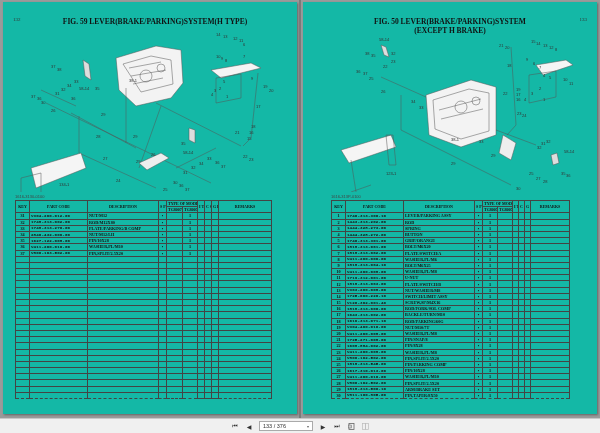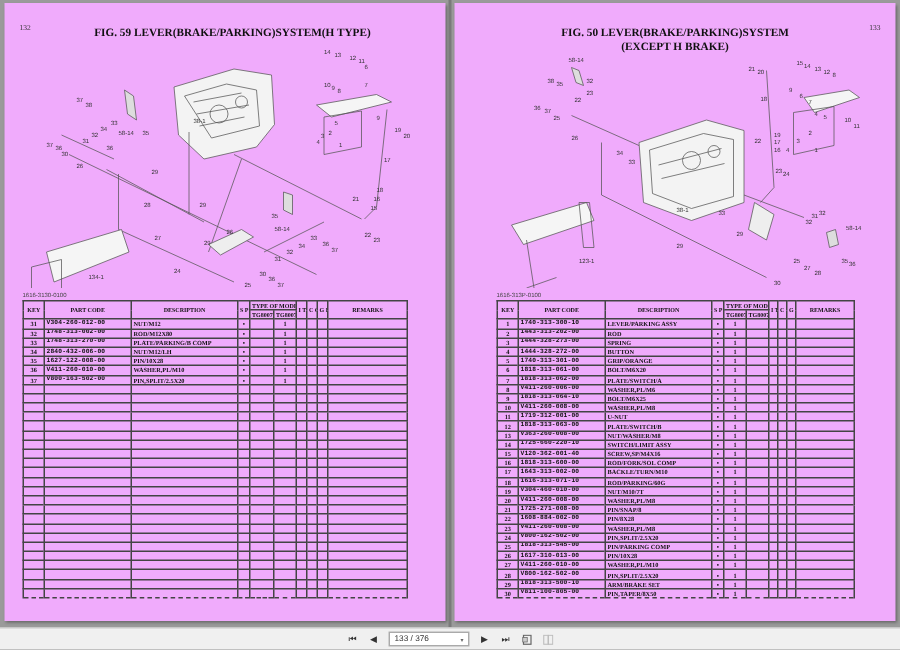--- a/index.html
+++ b/index.html
@@ -1,18 +1,18 @@
 <!DOCTYPE html>
 <html><head>
 <meta charset="utf-8">
 <style>
   * { box-sizing: border-box; margin: 0; padding: 0; }
   body { width: 600px; height: 433px; background: #8c8c8c; font-family: "Liberation Serif", serif; overflow: hidden; position: relative; }
   .viewer { position: absolute; left: 0; top: 0; width: 600px; height: 418px; background: #9a9a9a; }
-  .page { position: absolute; top: 2px; height: 412px; background: #f0abfc; box-shadow: 1px 1px 2px rgba(0,0,0,0.35); }
+  .page { position: absolute; top: 2px; height: 412px; background: #14b8a6; box-shadow: 1px 1px 2px rgba(0,0,0,0.35); }
   .page.left { left: 3px; width: 294px; }
   .page.right { left: 303px; width: 294px; }
   .pgnum { position: absolute; top: 15px; font-size: 5px; color: #333; }
   .page.left .pgnum { left: 10px; }
   .page.right .pgnum { right: 10px; }
   .fig-title { position: absolute; font-weight: bold; font-size: 7.5px; color: #111; text-align: center; line-height: 9px; }
   .page.left .fig-title { left: 0; width: 294px; top: 15px; padding-left: 10px; }
   .page.right .fig-title { left: 0; width: 294px; top: 15px; }
   .diagram { position: absolute; left: 8px; width: 278px; }
   .page.left .diagram { top: 26px; height: 164px; }

